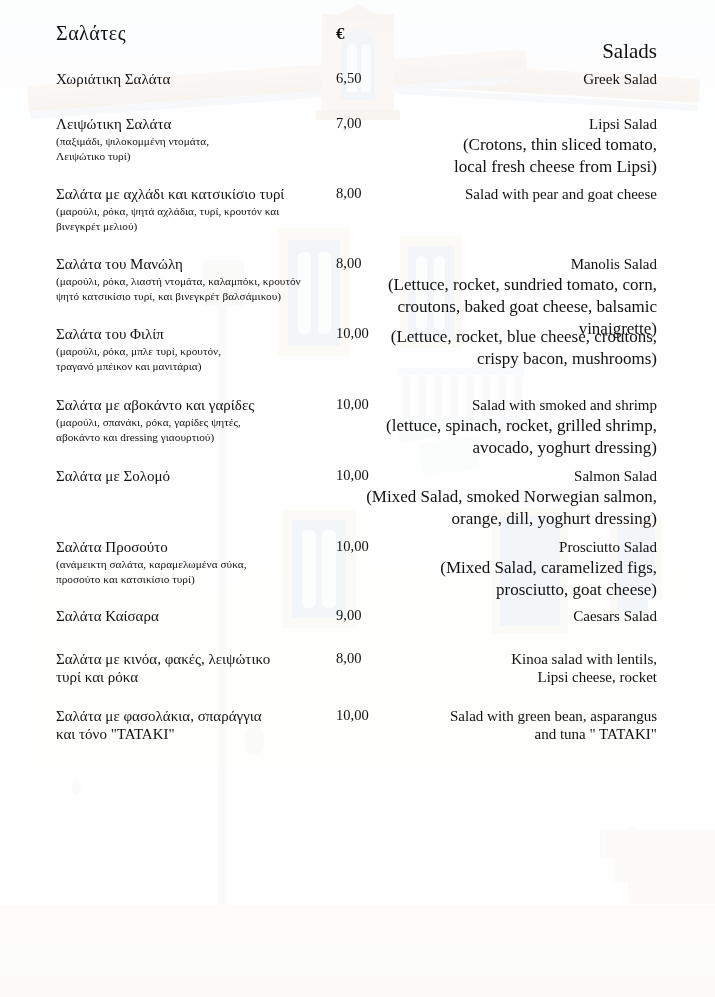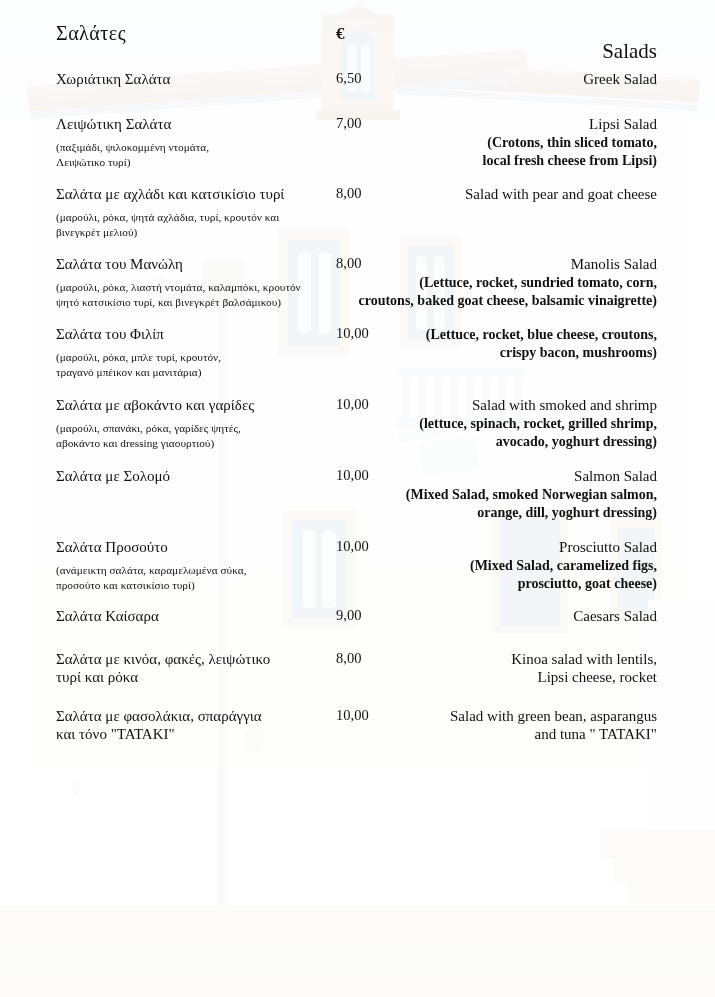--- a/index.html
+++ b/index.html
@@ -274,34 +274,33 @@
     text-align: right;
   }
   .name-gr {
     font-size: 15px;
     line-height: 1.22;
     white-space: pre-line;
   }
   .desc-gr {
     font-size: 11.3px;
     line-height: 1.28;
-    margin-top: 7px;
+    margin-top: 1px;
     white-space: pre-line;
   }
   .name-en {
     font-size: 15px;
     line-height: 1.22;
     white-space: pre-line;
   }
   .desc-en {
-    font-size: 14px;
+    font-size: 17px;
     line-height: 1.28;
     margin-top: 1px;
     white-space: pre-line;
-    font-weight: bold;
   }
 </style>
 </head>
 <body>
 
 <div id="page">
 
   <div id="photo">
     <div class="ph sky"></div>
     <div class="ph facade"></div>

